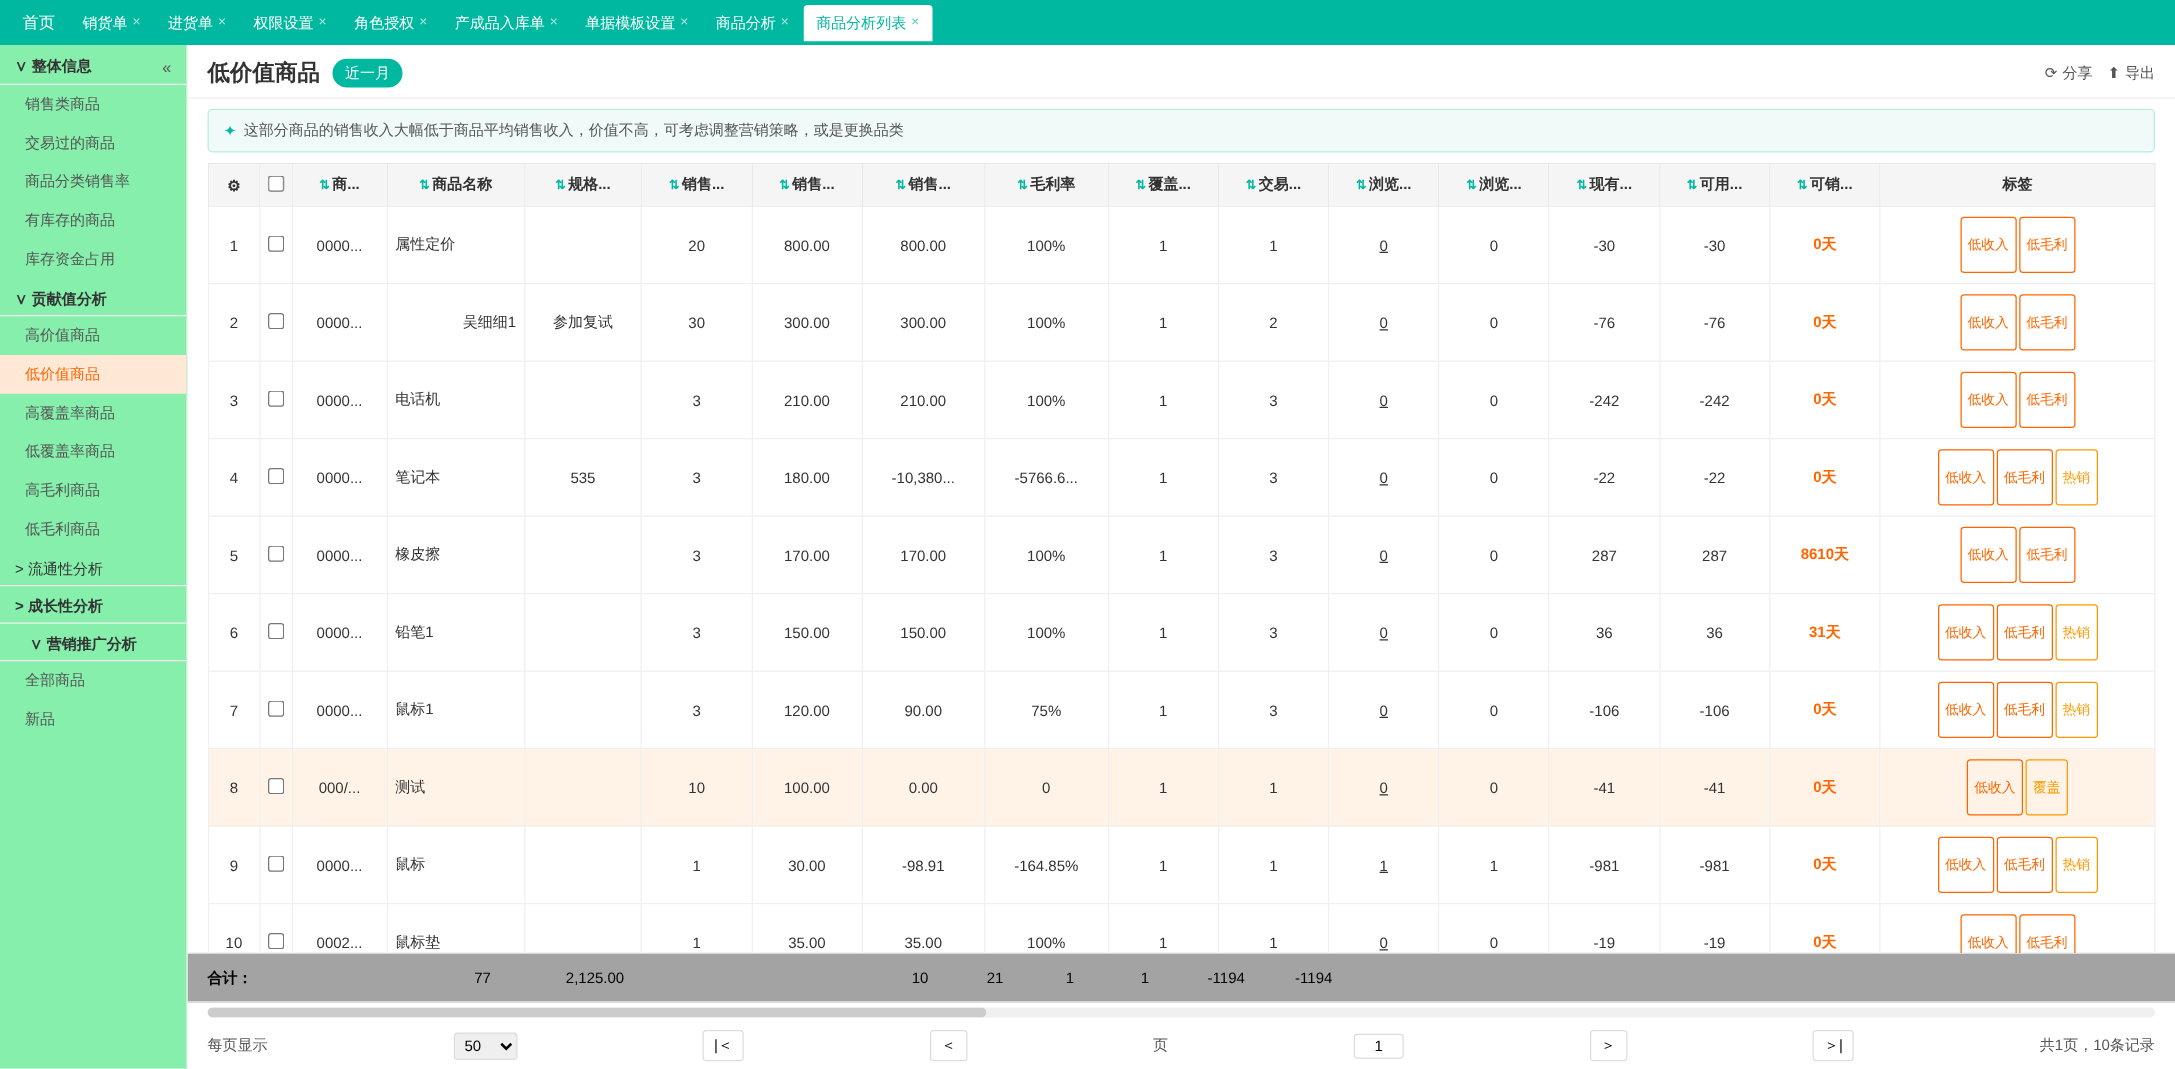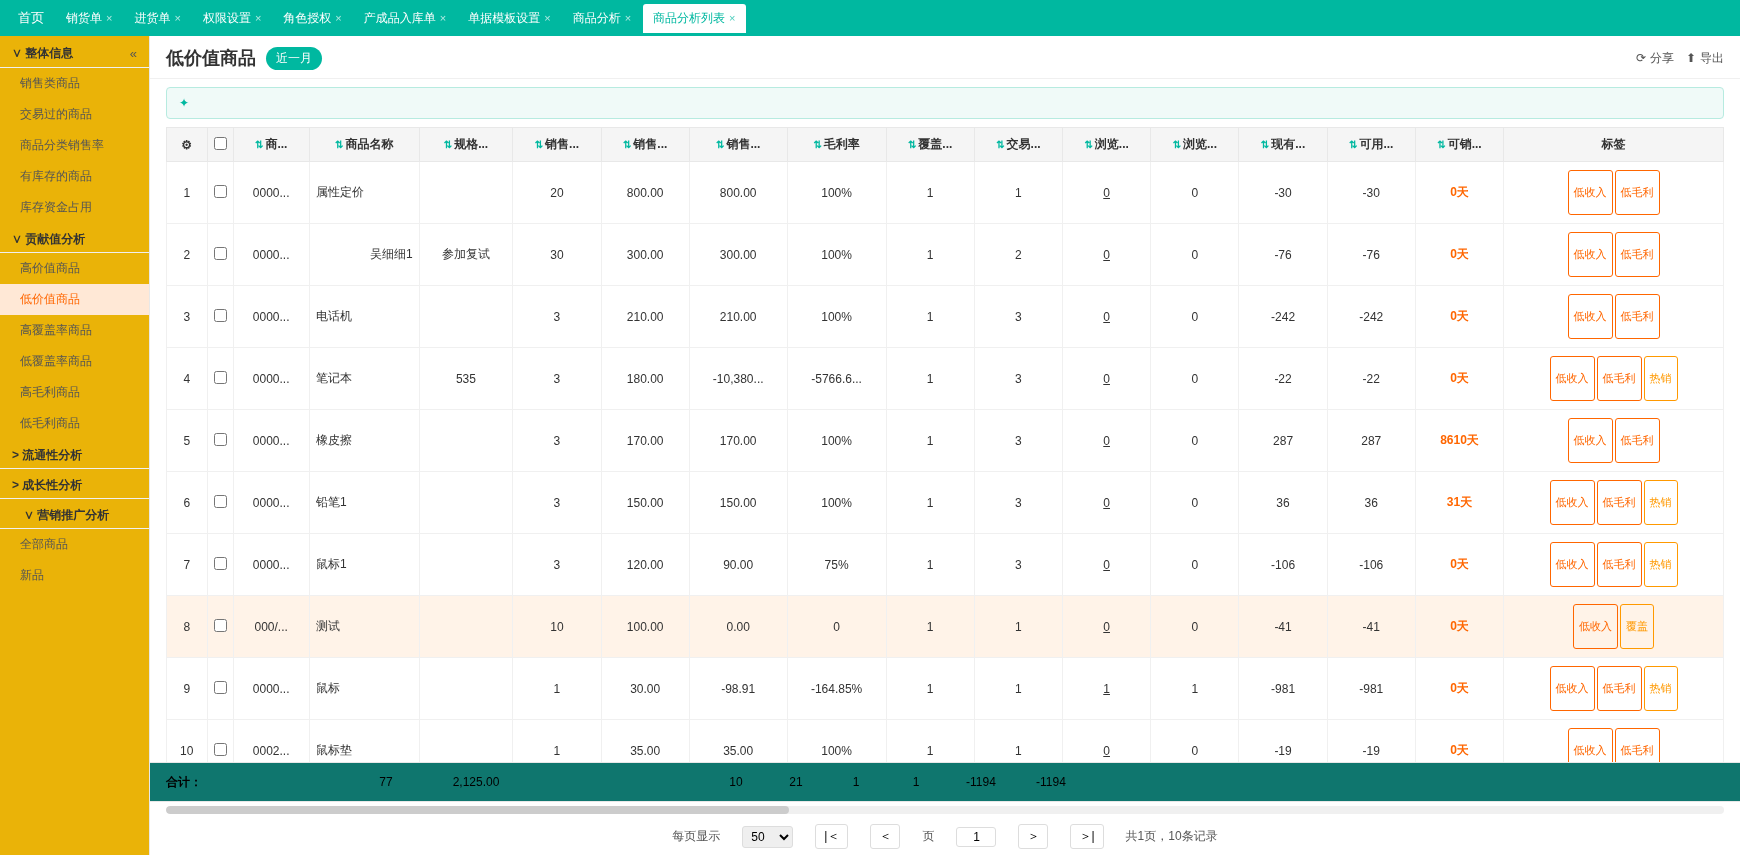--- a/index.html
+++ b/index.html
@@ -30,21 +30,21 @@
 
     
     .main-layout {
       display: flex;
       height: calc(100vh - 36px);
     }
 
     
     .sidebar {
       width: 150px;
-      background: #eab308;
+      background: #86efac;
       border-right: 1px solid #e8e8e8;
       overflow-y: auto;
       flex-shrink: 0;
     }
     .sidebar-item {
       padding: 7px 12px 7px 20px;
       cursor: pointer;
       color: #555;
       font-size: 12px;
     }
@@ -172,21 +172,21 @@
 
     
     .footer-bar {
       border-top: 1px solid #e8e8e8;
       background: #fff;
     }
     .total-row {
       display: flex;
       align-items: center;
       padding: 8px 16px;
-      background: #0f766e;
+      background: #a3a3a3;
       border-bottom: 1px solid #e8e8e8;
       font-size: 12px;
       gap: 0;
     }
     .total-label {
       width: 180px;
       font-weight: bold;
       flex-shrink: 0;
     }
     .total-cells {
@@ -196,21 +196,21 @@
     }
     .total-cell {
       text-align: center;
       padding: 4px 6px;
       min-width: 60px;
     }
 
     .pagination-bar {
       display: flex;
       align-items: center;
-      justify-content: center;
+      justify-content: space-between;
       padding: 6px 16px;
       gap: 22px;
       font-size: 12px;
       color: #555;
     }
     .pagination-bar select {
       border: 1px solid #ddd;
       border-radius: 3px;
       padding: 2px 4px;
     }
@@ -308,21 +308,21 @@
       <span style="font-weight:bold; font-size:12px; color:#333;">∨ 贡献值分析</span>
     </div>
     <div class="sidebar-item">高价值商品</div>
     <div class="sidebar-item active">低价值商品</div>
     <div class="sidebar-item">高覆盖率商品</div>
     <div class="sidebar-item">低覆盖率商品</div>
     <div class="sidebar-item">高毛利商品</div>
     <div class="sidebar-item">低毛利商品</div>
 
     <div style="display:flex; align-items:center; padding: 8px 8px 4px 12px; border-bottom:1px solid #f0f0f0;">
-      <span style="font-weight:bold; font-size:12px; color:#333;">&gt; 流通性分析</span>
+      <span style="font-weight:normal; font-size:12px; color:#333;">&gt; 流通性分析</span>
     </div>
     <div style="display:flex; align-items:center; padding: 8px 8px 4px 12px; border-bottom:1px solid #f0f0f0;">
       <span style="font-weight:bold; font-size:12px; color:#333;text-align:right;">&gt; 成长性分析</span>
     </div>
     <div style="display:flex; align-items:center; padding: 8px 8px 4px 24px; border-bottom:1px solid #f0f0f0;">
       <span style="font-weight:bold; font-size:12px; color:#333;">∨ 营销推广分析</span>
     </div>
     <div class="sidebar-item">全部商品</div>
     <div class="sidebar-item">新品</div>
   </div>
@@ -339,20 +339,21 @@
         </div>
         <div class="action-btn">
           <span>⬆</span>
           <span>导出</span>
         </div>
       </div>
     </div>
 
     <div class="alert-banner">
       <span class="alert-icon">✦</span>
+      <span>这部分商品的销售收入大幅低于商品平均销售收入，价值不高，可考虑调整营销策略，或是更换品类</span>
     </div>
 
     <div class="table-container">
       <table>
         <thead>
           <tr>
             <th>⚙</th>
             <th><input type="checkbox" style=""></th>
             <th><span class="sort-icon">⇅</span>商...</th>
             <th><span class="sort-icon">⇅</span>商品名称</th>

